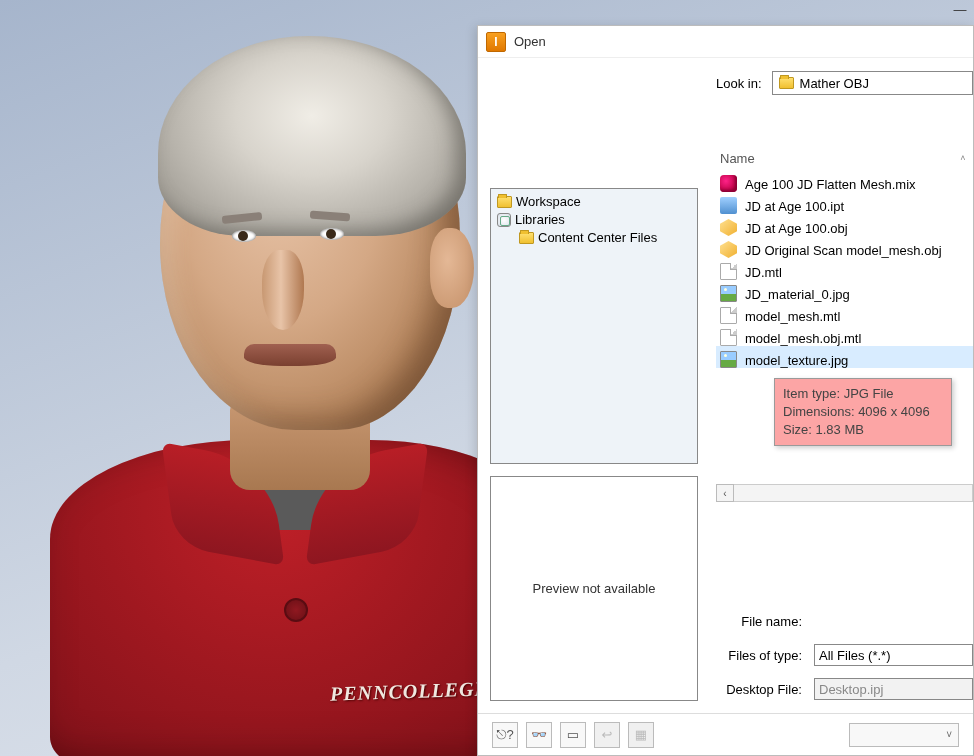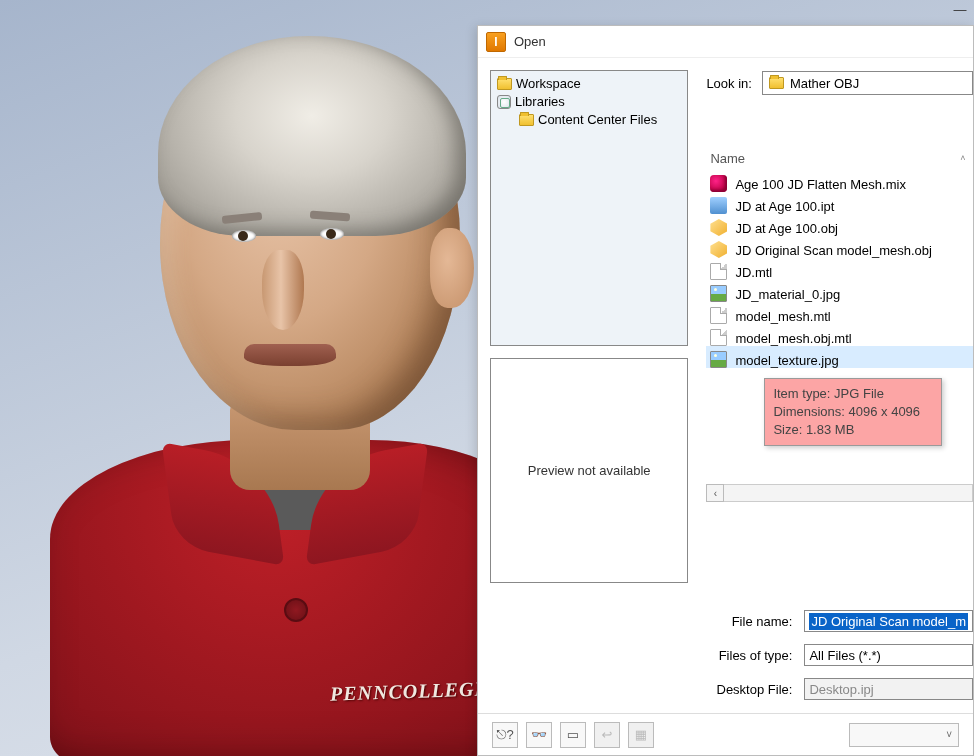--- a/index.html
+++ b/index.html
@@ -124,21 +124,21 @@
 }
 .dlg-title { color: #333; }
 
 .dlg-body {
   flex: 1; display: flex; flex-direction: column;
   padding: 12px 0 12px 12px;
 }
 .dlg-main {
   flex: 1; display: flex; gap: 18px;
 }
-.dlg-left { width: 208px; display: flex; flex-direction: column; gap: 12px; }
+.dlg-left { width: 208px; display: flex; flex-direction: column; gap: 12px; justify-content: flex-end; }
 .tree-pane {
   height: 276px; border: 1px solid #888; background: #eef3f8;
   padding: 4px 6px;
 }
 .tree-row { display: flex; align-items: center; gap: 4px; line-height: 18px; cursor: default; }
 .tree-row.indent { padding-left: 22px; }
 .folder-icon { width: 15px; height: 12px; background: linear-gradient(#ffe070,#f0c030); border: 1px solid #c09820; border-radius: 1px; position: relative; }
 .folder-icon::before { content: ""; position: absolute; top: -3px; left: 0; width: 7px; height: 3px; background: #f0c030; border: 1px solid #c09820; border-bottom: none; border-radius: 1px 1px 0 0; }
 .lib-icon { width: 14px; height: 14px; border: 1px solid #888; border-radius: 3px; background: radial-gradient(#fff,#d8e0e8); position: relative; }
 .lib-icon::after { content: ""; position: absolute; left: 2px; top: 2px; width: 8px; height: 8px; border: 1px solid #6a8; border-radius: 2px; }
@@ -343,23 +343,20 @@
 
           <div class="hscroll-row" style="position:absolute; left:0; right:0; top:340px;">
             <div class="hscroll-btn">‹</div>
             <div class="hscroll-track"></div>
           </div>
         </div>
 
         <div class="form-rows" style="margin-top:48px;">
           <div class="form-row">
             <label>File name:</label>
-            <div class="form-input sel">
-              <span class="seltext">JD Original Scan model_m</span>
-            </div>
           </div>
           <div class="form-row">
             <label>Files of type:</label>
             <div class="form-input">
               <span>All Files (*.*)</span>
             </div>
           </div>
           <div class="form-row">
             <label>Desktop File:</label>
             <div class="form-input readonly">

